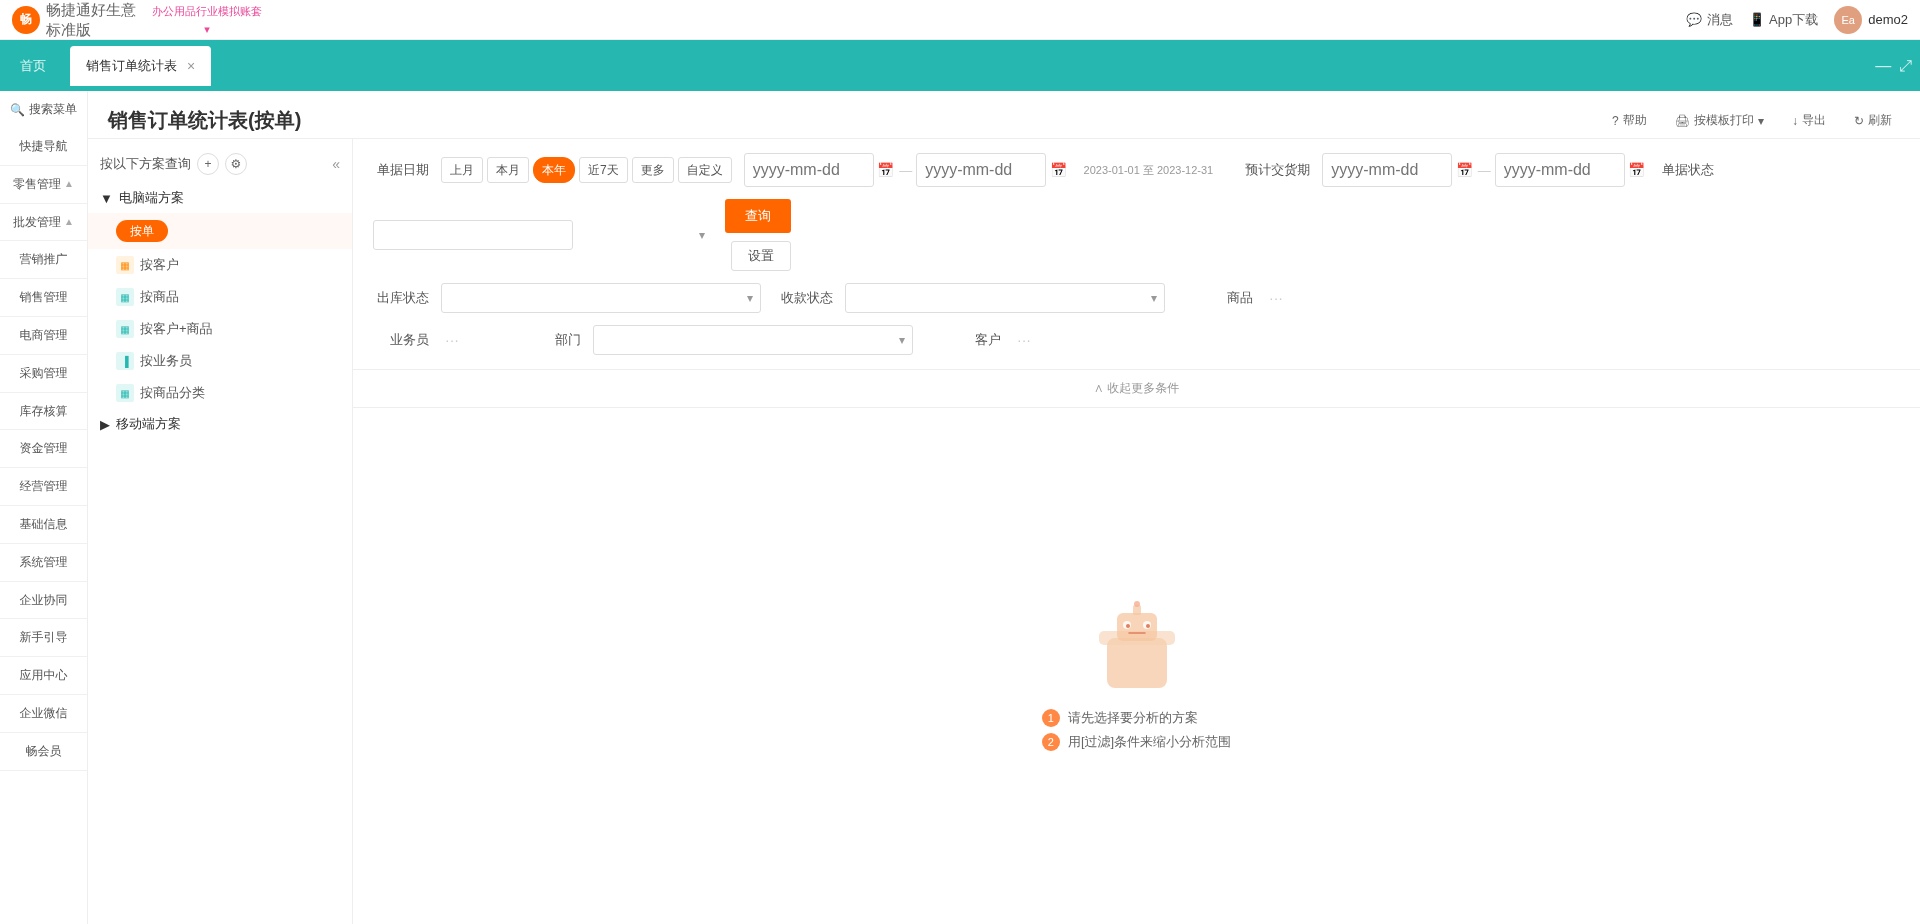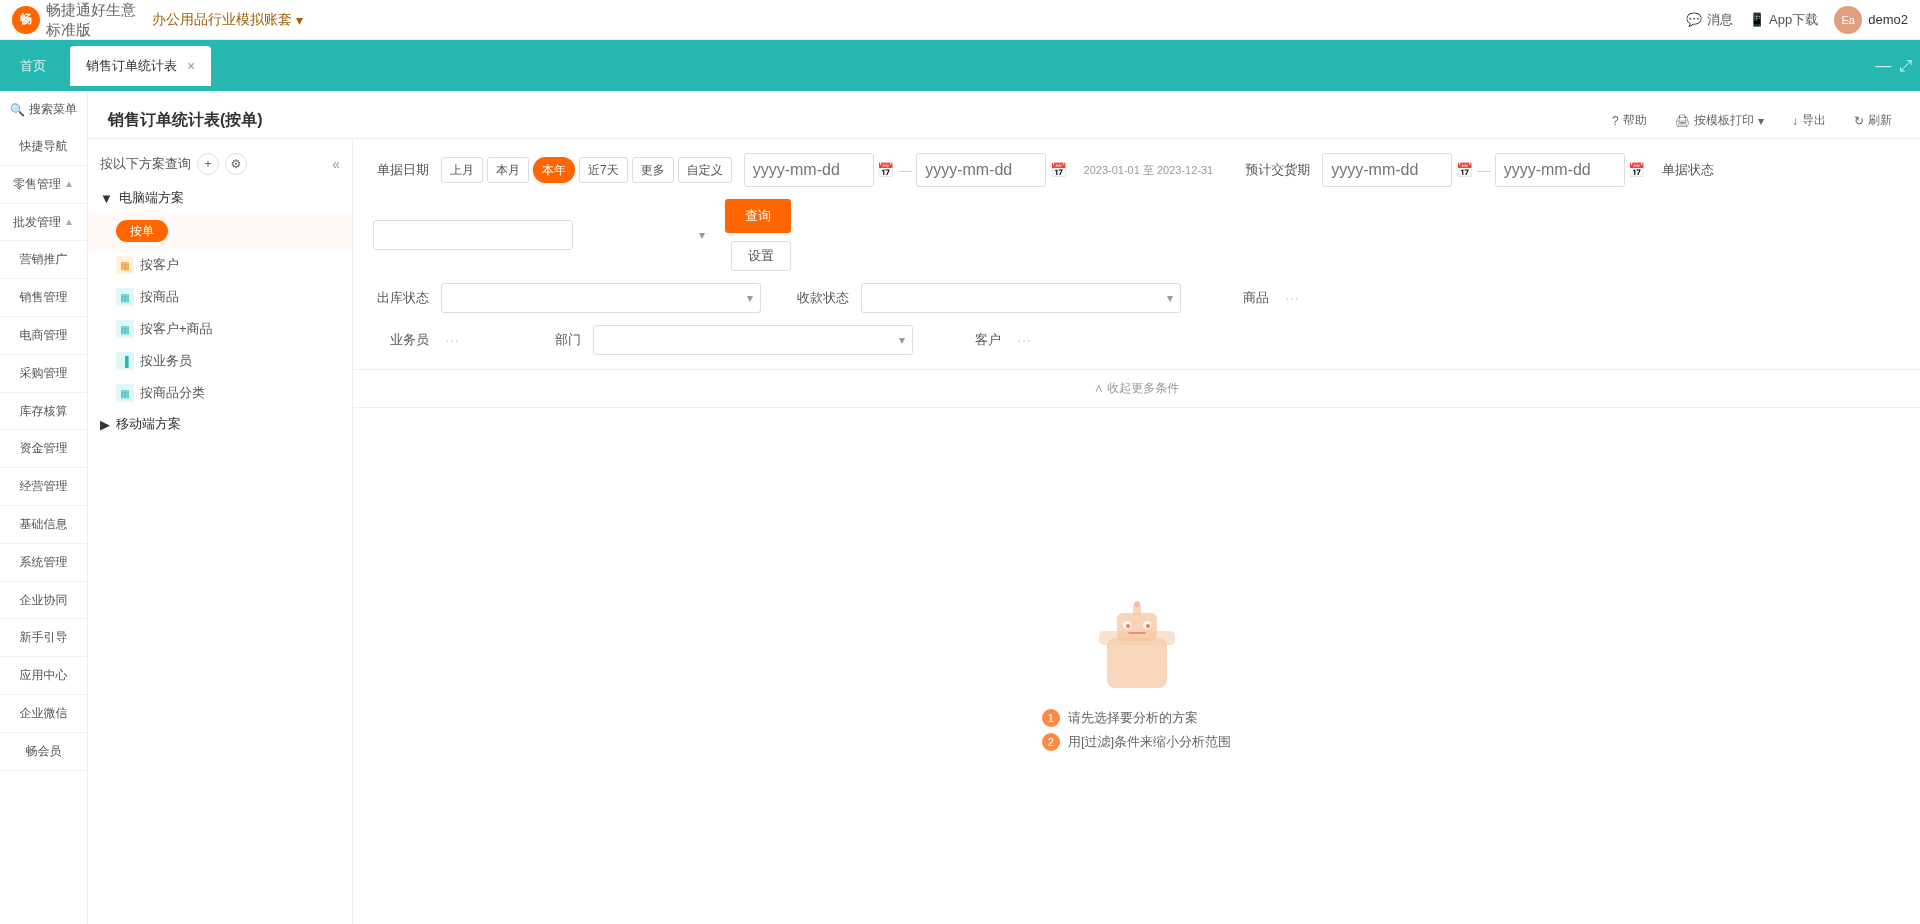--- a/index.html
+++ b/index.html
@@ -12,21 +12,21 @@
       border-bottom: 1px solid #eee;
       display: flex;
       align-items: center;
       padding: 0 12px;
       justify-content: space-between;
     }
     .top-bar-left { display: flex; align-items: center; gap: 8px; }
     .logo-area { display: flex; align-items: center; gap: 6px; }
     .logo-icon { width: 28px; height: 28px; background: #ff6600; border-radius: 50%; display: flex; align-items: center; justify-content: center; color: white; font-size: 12px; font-weight: bold; }
     .logo-text { font-size: 15px; color: #666; line-height: 1.3; }
-    .workspace-selector { display: flex; align-items: center; gap: 4px; font-size: 14px; color: #a16207; cursor: pointer; padding: 4px 8px; border-radius: 4px; }
+    .workspace-selector { display: flex; align-items: center; gap: 4px; font-size: 11px; color: #ec4899; cursor: pointer; padding: 4px 8px; border-radius: 4px; flex-direction: column; }
     .top-bar-right { display: flex; align-items: center; gap: 16px; }
     .top-bar-action { display: flex; align-items: center; gap: 4px; font-size: 13px; color: #555; cursor: pointer; }
     .avatar { width: 28px; height: 28px; border-radius: 50%; background: #e0a080; display: flex; align-items: center; justify-content: center; color: white; font-size: 11px; }
     .user-info { display: flex; align-items: center; gap: 6px; cursor: pointer; }
 
     
     .tab-bar {
       height: 51px;
       background: #26b8b0;
       display: flex;
@@ -100,21 +100,21 @@
     .page-header {
       background: #fff;
       padding: 12px 20px 0 20px;
       border-bottom: 1px solid #eee;
       display: flex;
       align-items: center;
       justify-content: space-between;
       flex-shrink: 0;
       height: 48px;
     }
-    .page-title { font-size: 16px; font-weight: bold; color: #333; }
+    .page-title { font-size: 20px; font-weight: bold; color: #333; }
     .page-header-actions { display: flex; align-items: center; gap: 12px; }
     .header-action-btn { display: flex; align-items: center; gap: 4px; font-size: 12px; color: #666; cursor: pointer; padding: 4px 8px; border-radius: 3px; }
 
     
     .inner-layout { display: flex; flex: 1; overflow: hidden; }
     .left-panel {
       width: 265px;
       background: #fff;
       border-right: 1px solid #eee;
       display: flex;
@@ -443,21 +443,21 @@
           </div>
 
           <div class="filter-row">
             <span class="filter-label">出库状态</span>
             <div class="select-wrapper" style="min-width:320px;">
               <select class="filter-select" style="min-width:320px;">
                 <option value=""></option>
               </select>
             </div>
 
-            <span class="filter-label" style="margin-left:20px;">收款状态</span>
+            <span class="filter-label" style="margin-left:4px;">收款状态</span>
             <div class="select-wrapper" style="min-width:320px;">
               <select class="filter-select" style="min-width:320px;">
                 <option value=""></option>
               </select>
             </div>
 
             <span class="filter-label" style="margin-left:20px;">商品</span>
             <span class="filter-dots">···</span>
           </div>
 

